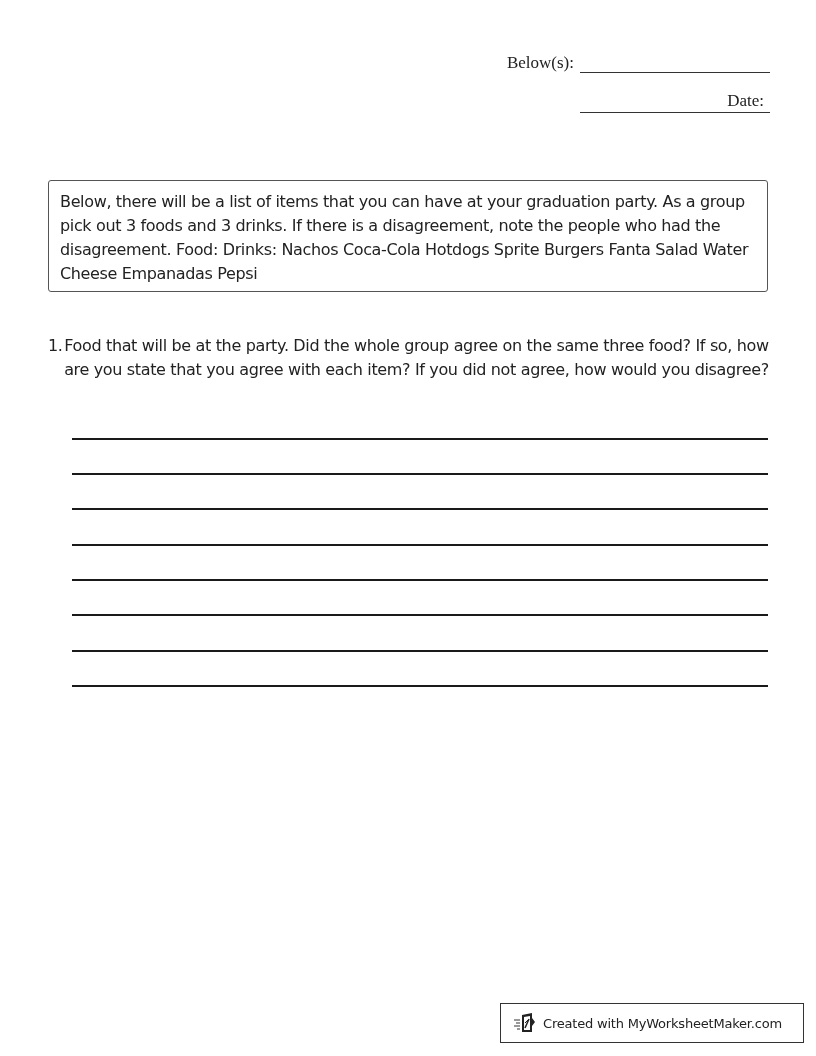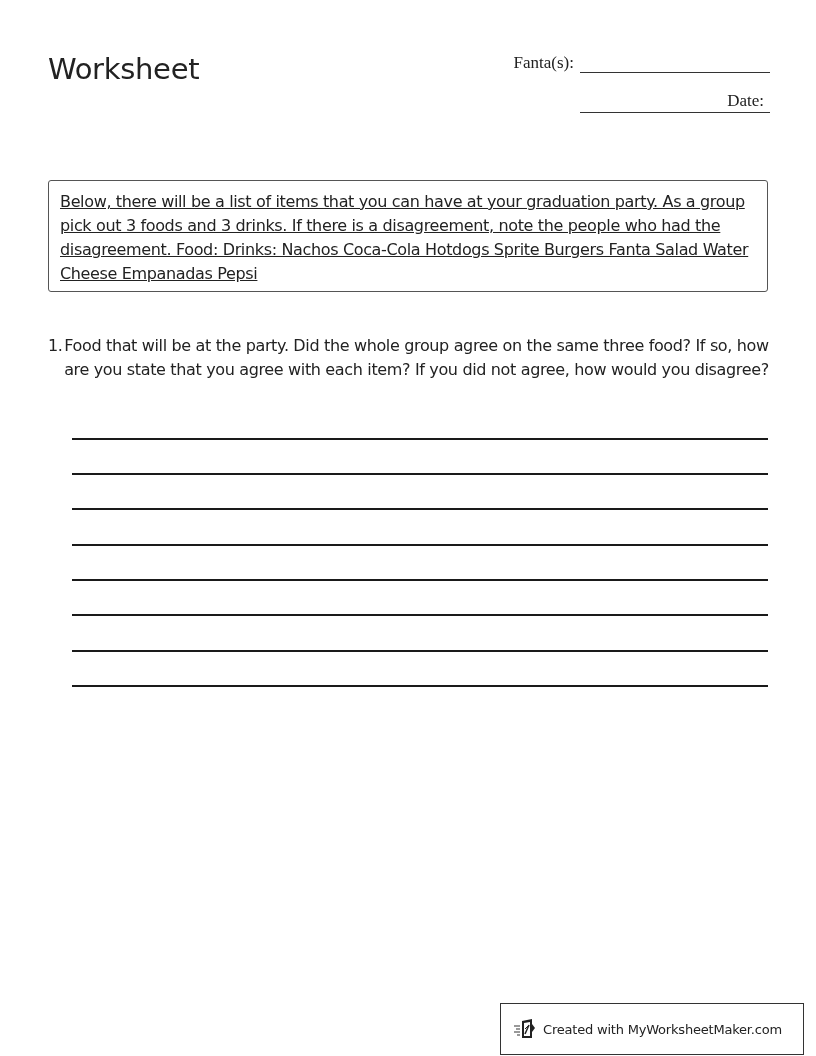--- a/index.html
+++ b/index.html
@@ -61,21 +61,20 @@
       width: 696px;
       height: 92px;
       border: 1.5px solid #555555;
       border-radius: 3px;
       padding: 9px 11px;
       font-family: "DejaVu Sans", sans-serif;
       font-size: 16px;
       line-height: 24px;
       color: #222222;
       letter-spacing: -0.35px;
-      text-decoration: underline;
     }
     .question {
       position: absolute;
       left: 48px;
       top: 334px;
       width: 722px;
       font-family: "DejaVu Sans", sans-serif;
       font-size: 16px;
       line-height: 24px;
       color: #222222;
@@ -102,21 +101,21 @@
       left: 0;
       width: 696px;
       height: 2px;
       background: #1a1a1a;
     }
     .footer-badge {
       position: absolute;
       left: 500px;
       top: 1003px;
       width: 304px;
-      height: 52px;
+      height: 40px;
       border: 1.5px solid #333333;
       box-sizing: border-box;
       display: flex;
       align-items: center;
       font-family: "DejaVu Sans", sans-serif;
       font-size: 13px;
       color: #222222;
       letter-spacing: -0.2px;
     }
     .footer-icon {
@@ -124,26 +123,25 @@
       height: 22px;
       margin-left: 12px;
       margin-right: 6px;
       display: inline-block;
     }
   </style>
 </head>
 <body>
 
 <div class="title">
-  <span>Worksheet</span>
 </div>
 
 <div class="header-fields">
   <div class="field-row name">
-    <span class="field-label">Fanta(s):</span>
+    <span class="field-label">Below(s):</span>
     <span class="field-line"></span>
   </div>
   <div class="field-row date">
     <span class="field-label">Date:</span>
     <span class="field-line"></span>
   </div>
 </div>
 
 <div class="instructions">Below, there will be a list of items that you can have at your graduation party. As a group pick out 3 foods and 3 drinks. If there is a disagreement, note the people who had the disagreement. Food: Drinks: Nachos Coca-Cola Hotdogs Sprite Burgers Fanta Salad Water Cheese Empanadas Pepsi</div>
 

